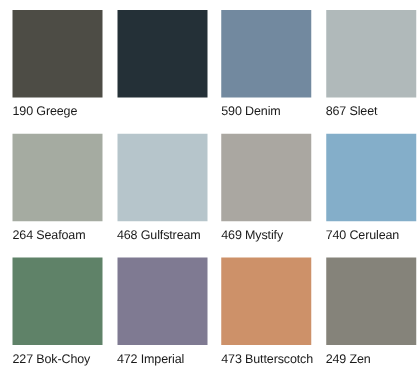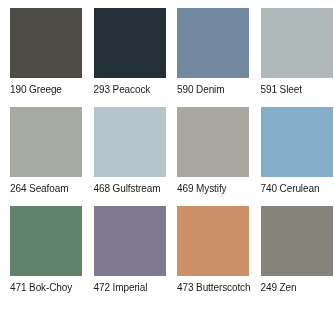--- a/index.html
+++ b/index.html
@@ -49,31 +49,30 @@
 
 <div id="palette-grid">
 
   <div class="swatch-cell">
     <span class="swatch-chip" style="background-color: rgb(77, 76, 69);"></span>
     <span class="swatch-label">190 Greege</span>
   </div>
 
   <div class="swatch-cell">
     <span class="swatch-chip" style="background-color: rgb(36, 48, 55);"></span>
-    <span class="swatch-label">293 Peacock</span>
   </div>
 
   <div class="swatch-cell">
     <span class="swatch-chip" style="background-color: rgb(114, 137, 159);"></span>
     <span class="swatch-label">590 Denim</span>
   </div>
 
   <div class="swatch-cell">
     <span class="swatch-chip" style="background-color: rgb(176, 185, 186);"></span>
-    <span class="swatch-label">591 Sleet</span>
+    <span class="swatch-label">867 Sleet</span>
   </div>
 
   <div class="swatch-cell">
     <span class="swatch-chip" style="background-color: rgb(165, 171, 161);"></span>
     <span class="swatch-label">264 Seafoam</span>
   </div>
 
   <div class="swatch-cell">
     <span class="swatch-chip" style="background-color: rgb(182, 197, 203);"></span>
     <span class="swatch-label">468 Gulfstream</span>
@@ -84,21 +83,21 @@
     <span class="swatch-label">469 Mystify</span>
   </div>
 
   <div class="swatch-cell">
     <span class="swatch-chip" style="background-color: rgb(132, 174, 201);"></span>
     <span class="swatch-label">740 Cerulean</span>
   </div>
 
   <div class="swatch-cell">
     <span class="swatch-chip" style="background-color: rgb(95, 130, 104);"></span>
-    <span class="swatch-label">471 Bok-Choy</span>
+    <span class="swatch-label">227 Bok-Choy</span>
   </div>
 
   <div class="swatch-cell">
     <span class="swatch-chip" style="background-color: rgb(127, 122, 146);"></span>
     <span class="swatch-label">472 Imperial</span>
   </div>
 
   <div class="swatch-cell">
     <span class="swatch-chip" style="background-color: rgb(205, 145, 105);"></span>
     <span class="swatch-label">473 Butterscotch</span>

